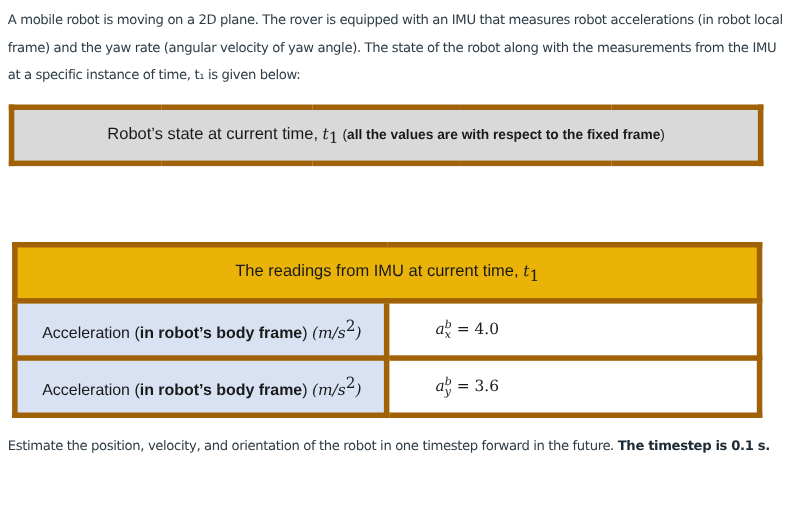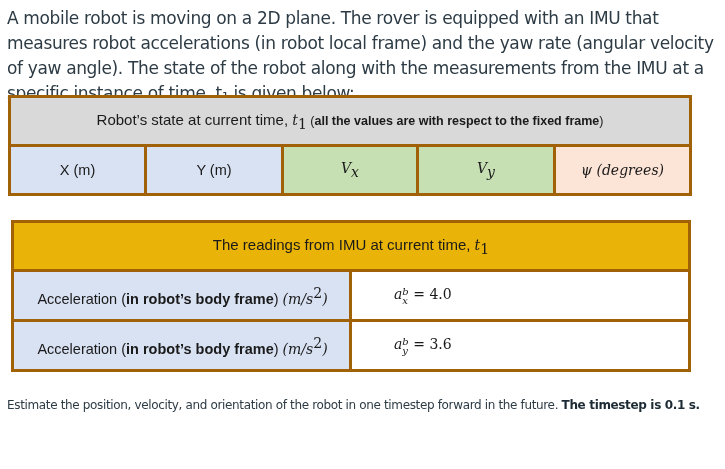--- a/index.html
+++ b/index.html
@@ -1,22 +1,22 @@
 <!DOCTYPE html>
 <html><head>
   <meta charset="utf-8">
   <style>
     html, body { margin: 0; padding: 0; background: #ffffff; }
     body { width: 725px; height: 469px; position: relative; overflow: hidden;
            font-family: "Liberation Sans", sans-serif; color: #2d3b45; }
     .intro { position: absolute; left: 7px; top: 6px; width: 712px;
-             font-family: "DejaVu Sans", sans-serif; font-size: 17px; line-height: 25px;
+             font-family: "DejaVu Sans", sans-serif; font-size: 12px; line-height: 25px;
              color: #2d3b45; letter-spacing: -0.35px; }
     table { border-collapse: collapse; position: absolute; table-layout: fixed; }
-    td { border: 3px solid #a16207; padding: 4px; text-align: center;
+    td { border: 5px solid #a16207; padding: 4px; text-align: center;
          font-family: "Liberation Sans", sans-serif; font-size: 14.5px; color: #1a1a1a; }
     .math { font-family: "DejaVu Serif", serif; font-style: italic; font-size: 14px; }
     .mathr { font-family: "DejaVu Serif", serif; font-size: 14px; }
     sub, sup { font-size: 10px; }
     .bold { font-weight: bold; }
     #state-table { left: 8px; top: 95px; width: 681px; }
     #state-table .title-cell { background: #d9d9d9; height: 38px; font-size: 15px; }
     #state-table .title-note { font-size: 12.5px; }
     #state-table tr.r2 td, #state-table tr.r3 td { height: 38px; }
     .blue { background: #d9e2f3; }
@@ -45,27 +45,20 @@
       <col style="width:137px">
       <col style="width:135px">
       <col style="width:137px">
       <col style="width:136px">
   </colgroup>
   <tbody>
       <tr>
     <td colspan="5" class="title-cell">
       <span>Robot’s state at current time, </span><span class="math">t</span><sub class="mathr">1</sub><span class="title-note"><span> (</span><span class="bold">all the values are with respect to the fixed frame</span><span>)</span></span>
     </td>
-  </tr>
-  <tr class="r2">
-    <td class="blue"><span>X (m)</span></td>
-    <td class="blue"><span>Y (m)</span></td>
-    <td class="green"><span class="math">V</span><sub class="math">x</sub></td>
-    <td class="green"><span class="math">V</span><sub class="math">y</sub></td>
-    <td class="peach"><span class="math">ψ (degrees)</span></td>
   </tr>
 </tbody>
   </table>
 
 <table id="imu-table">
   <colgroup>
     <col style="width:338px">
       <col style="width:339px">
   </colgroup>
   <tbody>

